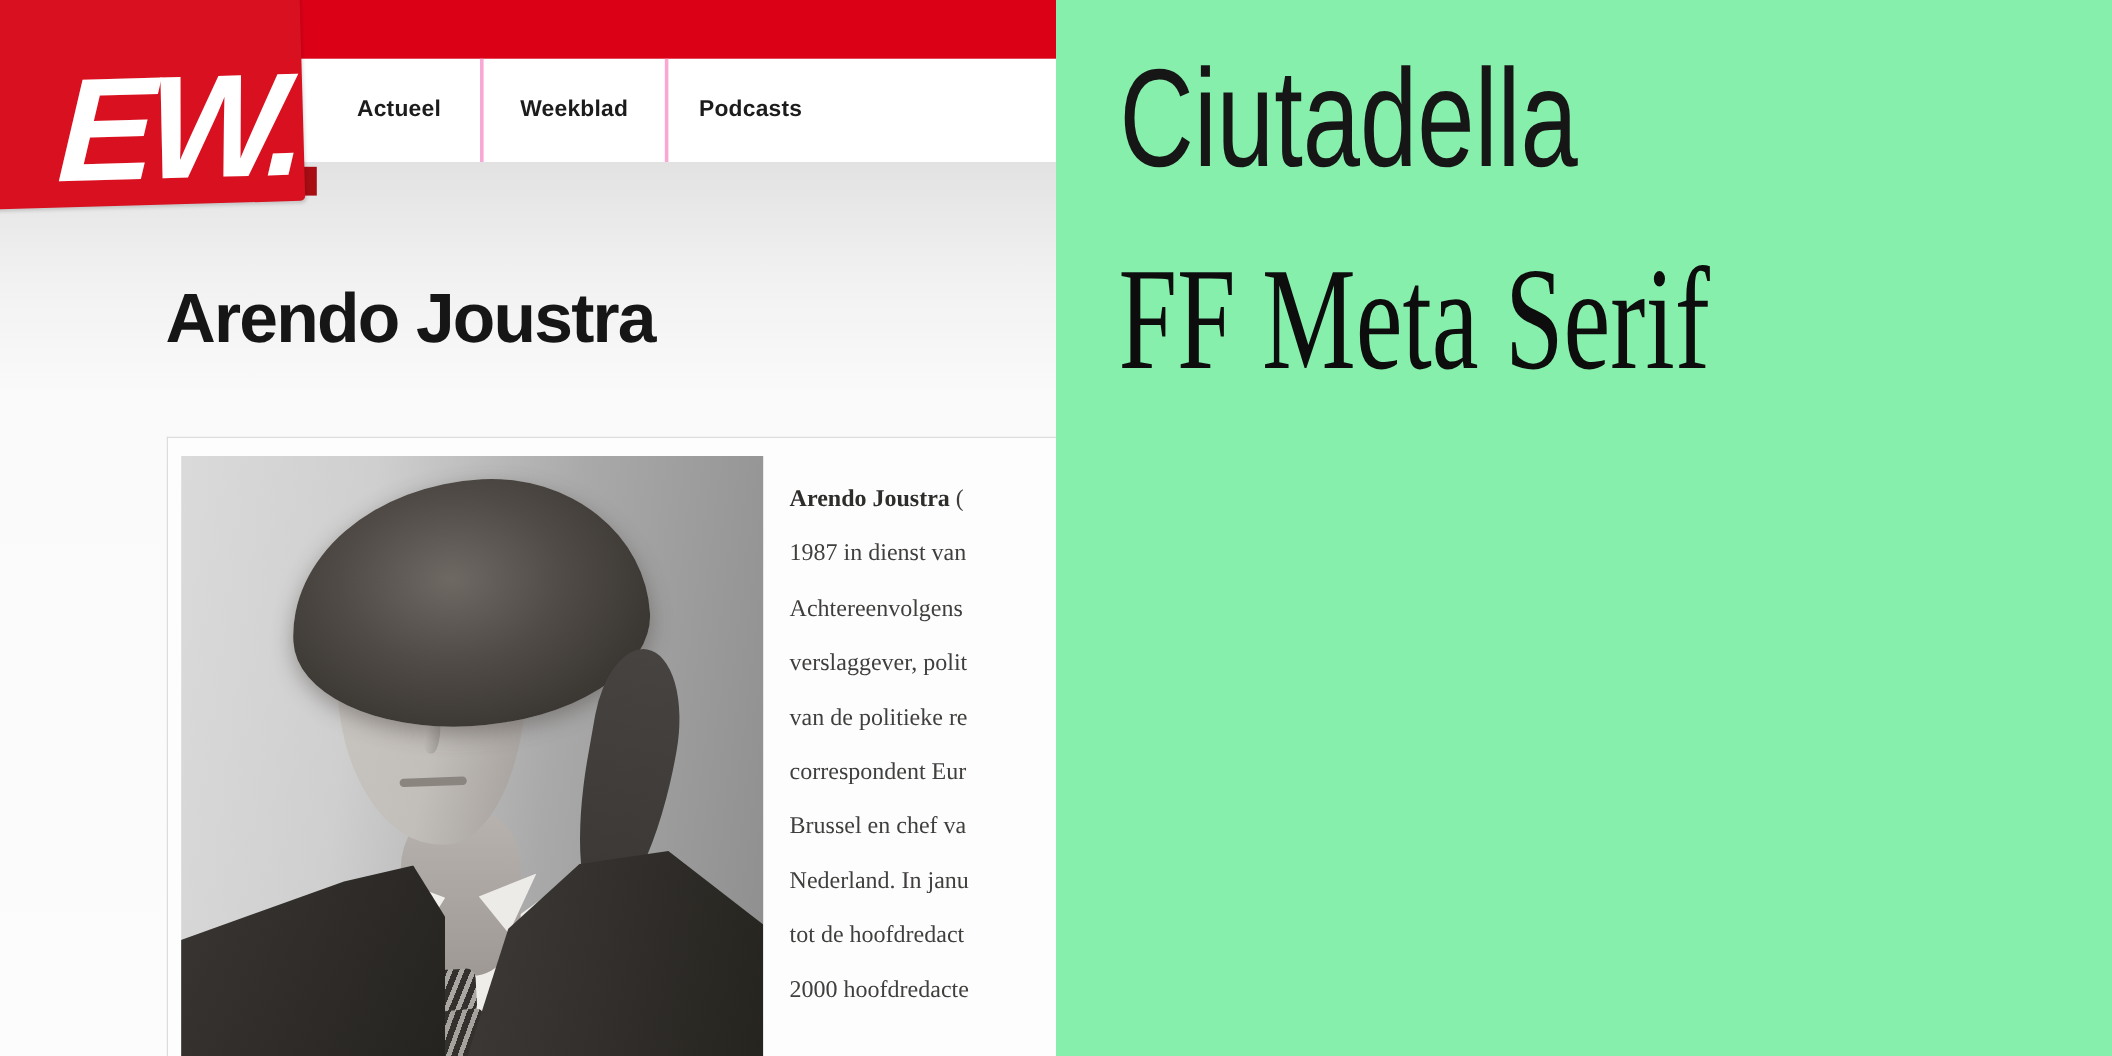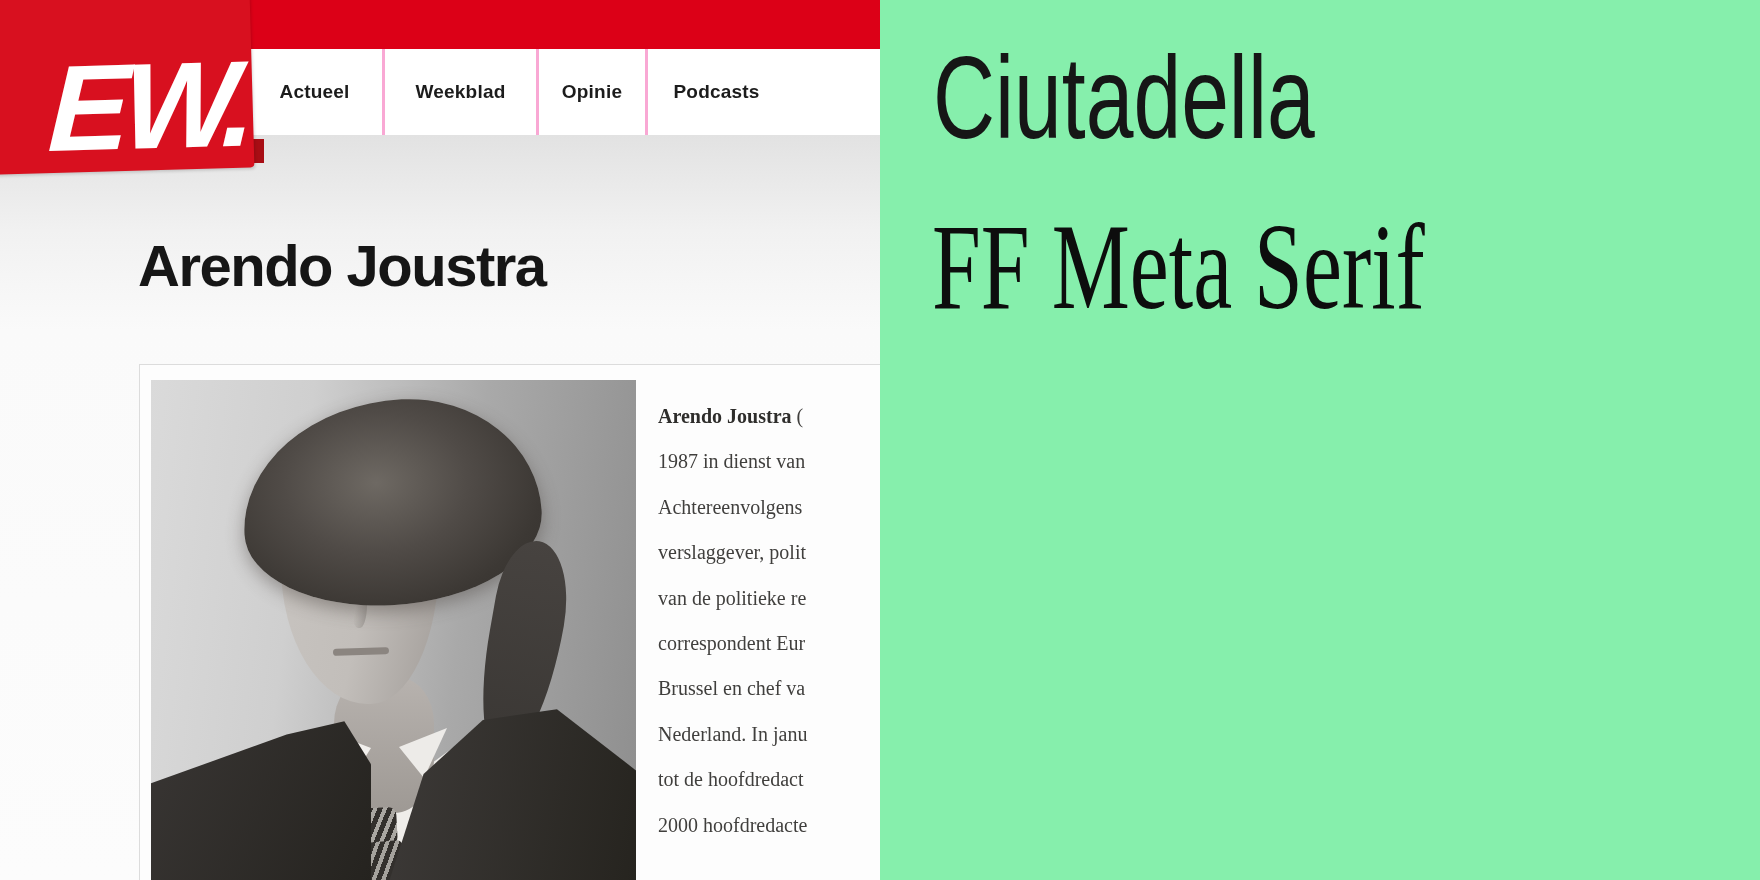--- a/index.html
+++ b/index.html
@@ -10,21 +10,21 @@
   
   .panel-left{
     position:absolute;left:0;top:0;width:880px;height:880px;overflow:hidden;
     background:linear-gradient(to bottom,#e2e2e2 0px,#e2e2e2 135px,#f1f1f1 230px,#fafafa 330px,#fcfcfc 880px);
   }
   .red-band{
     position:absolute;left:0;top:0;width:880px;height:49px;
     background:#dc0017;box-shadow:0 2px 0 rgba(150,0,10,.25);
   }
   .nav-strip{
-    position:absolute;left:0;top:49px;width:880px;height:86px;background:#ffffff;
+    position:absolute;left:18px;top:49px;width:880px;height:86px;background:#ffffff;
     display:flex;padding-left:247px;box-sizing:border-box;
   }
   .nav-item{
     display:flex;align-items:center;justify-content:center;
     font-weight:bold;font-size:19px;color:#1c1c1c;letter-spacing:.2px;
     border-left:3px solid #f9a8d4;box-sizing:border-box;white-space:nowrap;
   }
   .nav-item:first-child{border-left:none;}
   .ni-1{width:135px;} .ni-2{width:154px;} .ni-3{width:109px;} .ni-4{width:140px;}
   .ni-5{width:200px;justify-content:flex-start;padding-left:25px;}
@@ -117,23 +117,20 @@
 
   <div class="red-band"></div>
 
   <nav class="nav-strip">
     <div class="nav-item ni-1">
       <span>Actueel</span>
     </div>
     <div class="nav-item ni-2">
       <span>Weekblad</span>
     </div>
-    <div class="nav-item ni-3">
-      <span>Opinie</span>
-    </div>
     <div class="nav-item ni-4">
       <span>Podcasts</span>
     </div>
   </nav>
 
   <div class="logo-tag"></div>
   <div class="logo-box">
     <span class="logo-text">EW.</span>
   </div>
 

